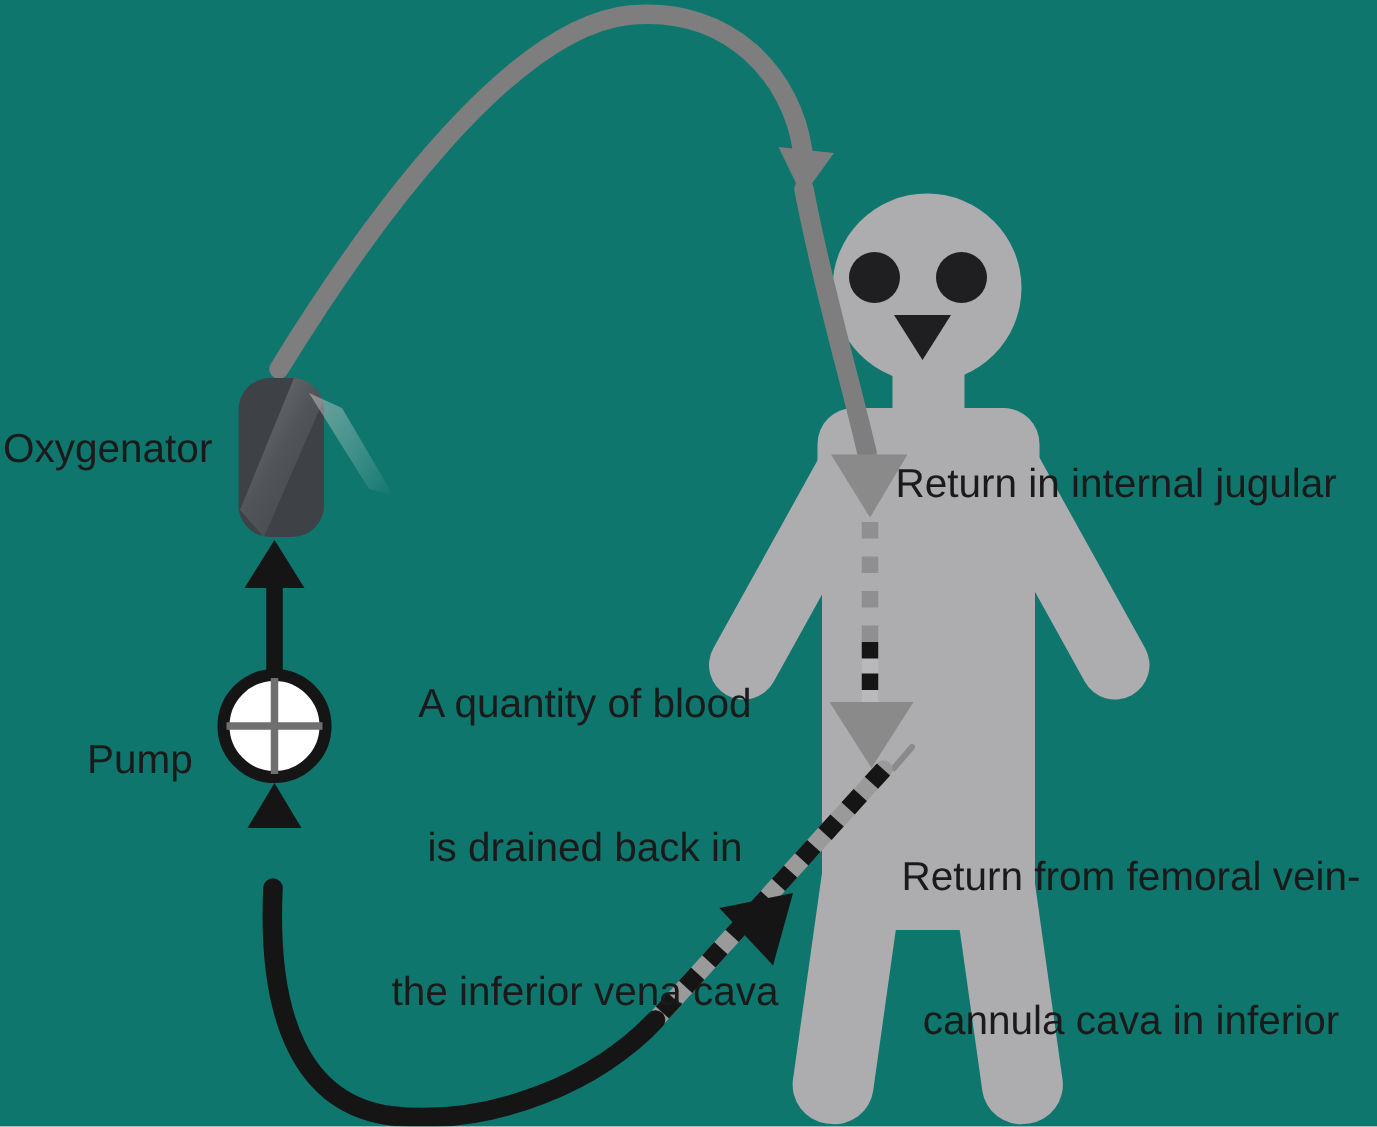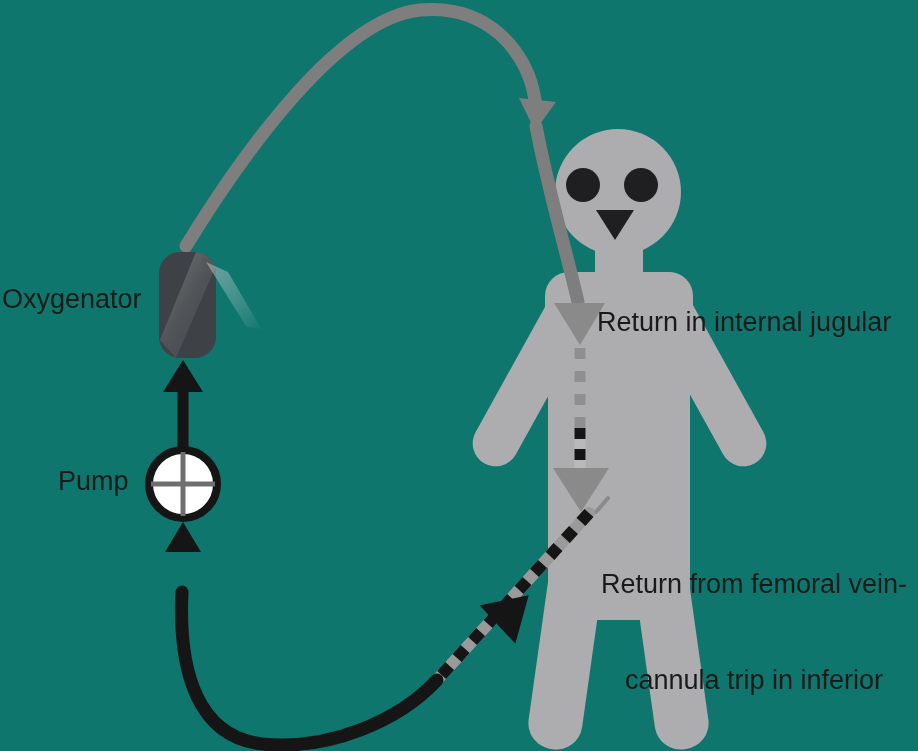--- a/index.html
+++ b/index.html
@@ -33,21 +33,21 @@
     white-space: pre;
     letter-spacing: 0px;
   }
   #label-oxygenator {
     left: 2px;
     top: 283px;
     text-align: left;
   }
   #label-pump {
     left: 58px;
-    top: 465px;
+    top: 490px;
     text-align: right;
   }
   #label-return {
     left: 597px;
     top: 306px;
     text-align: center;
   }
   #label-quantity {
     left: 236px;
     top: 389px;
@@ -168,20 +168,25 @@
     </g>
 
   </svg>
 
   <div class="label" id="label-oxygenator">Oxygenator</div>
 
   <div class="label" id="label-pump">Pump</div>
 
   <div class="label" id="label-return">Return in internal jugular</div>
 
+  <div class="label" id="label-quantity">
+    <div>A quantity of blood</div>
+    <div>is drained back in</div>
+    <div>the inferior vena cava</div>
+  </div>
 
   <div class="label" id="label-drain">
     <div>Return from femoral vein-</div>
-    <div>cannula trip in inferior</div>
+    <div>cannula cava in inferior</div>
     
   </div>
 
 </div>
 
 </body></html>

